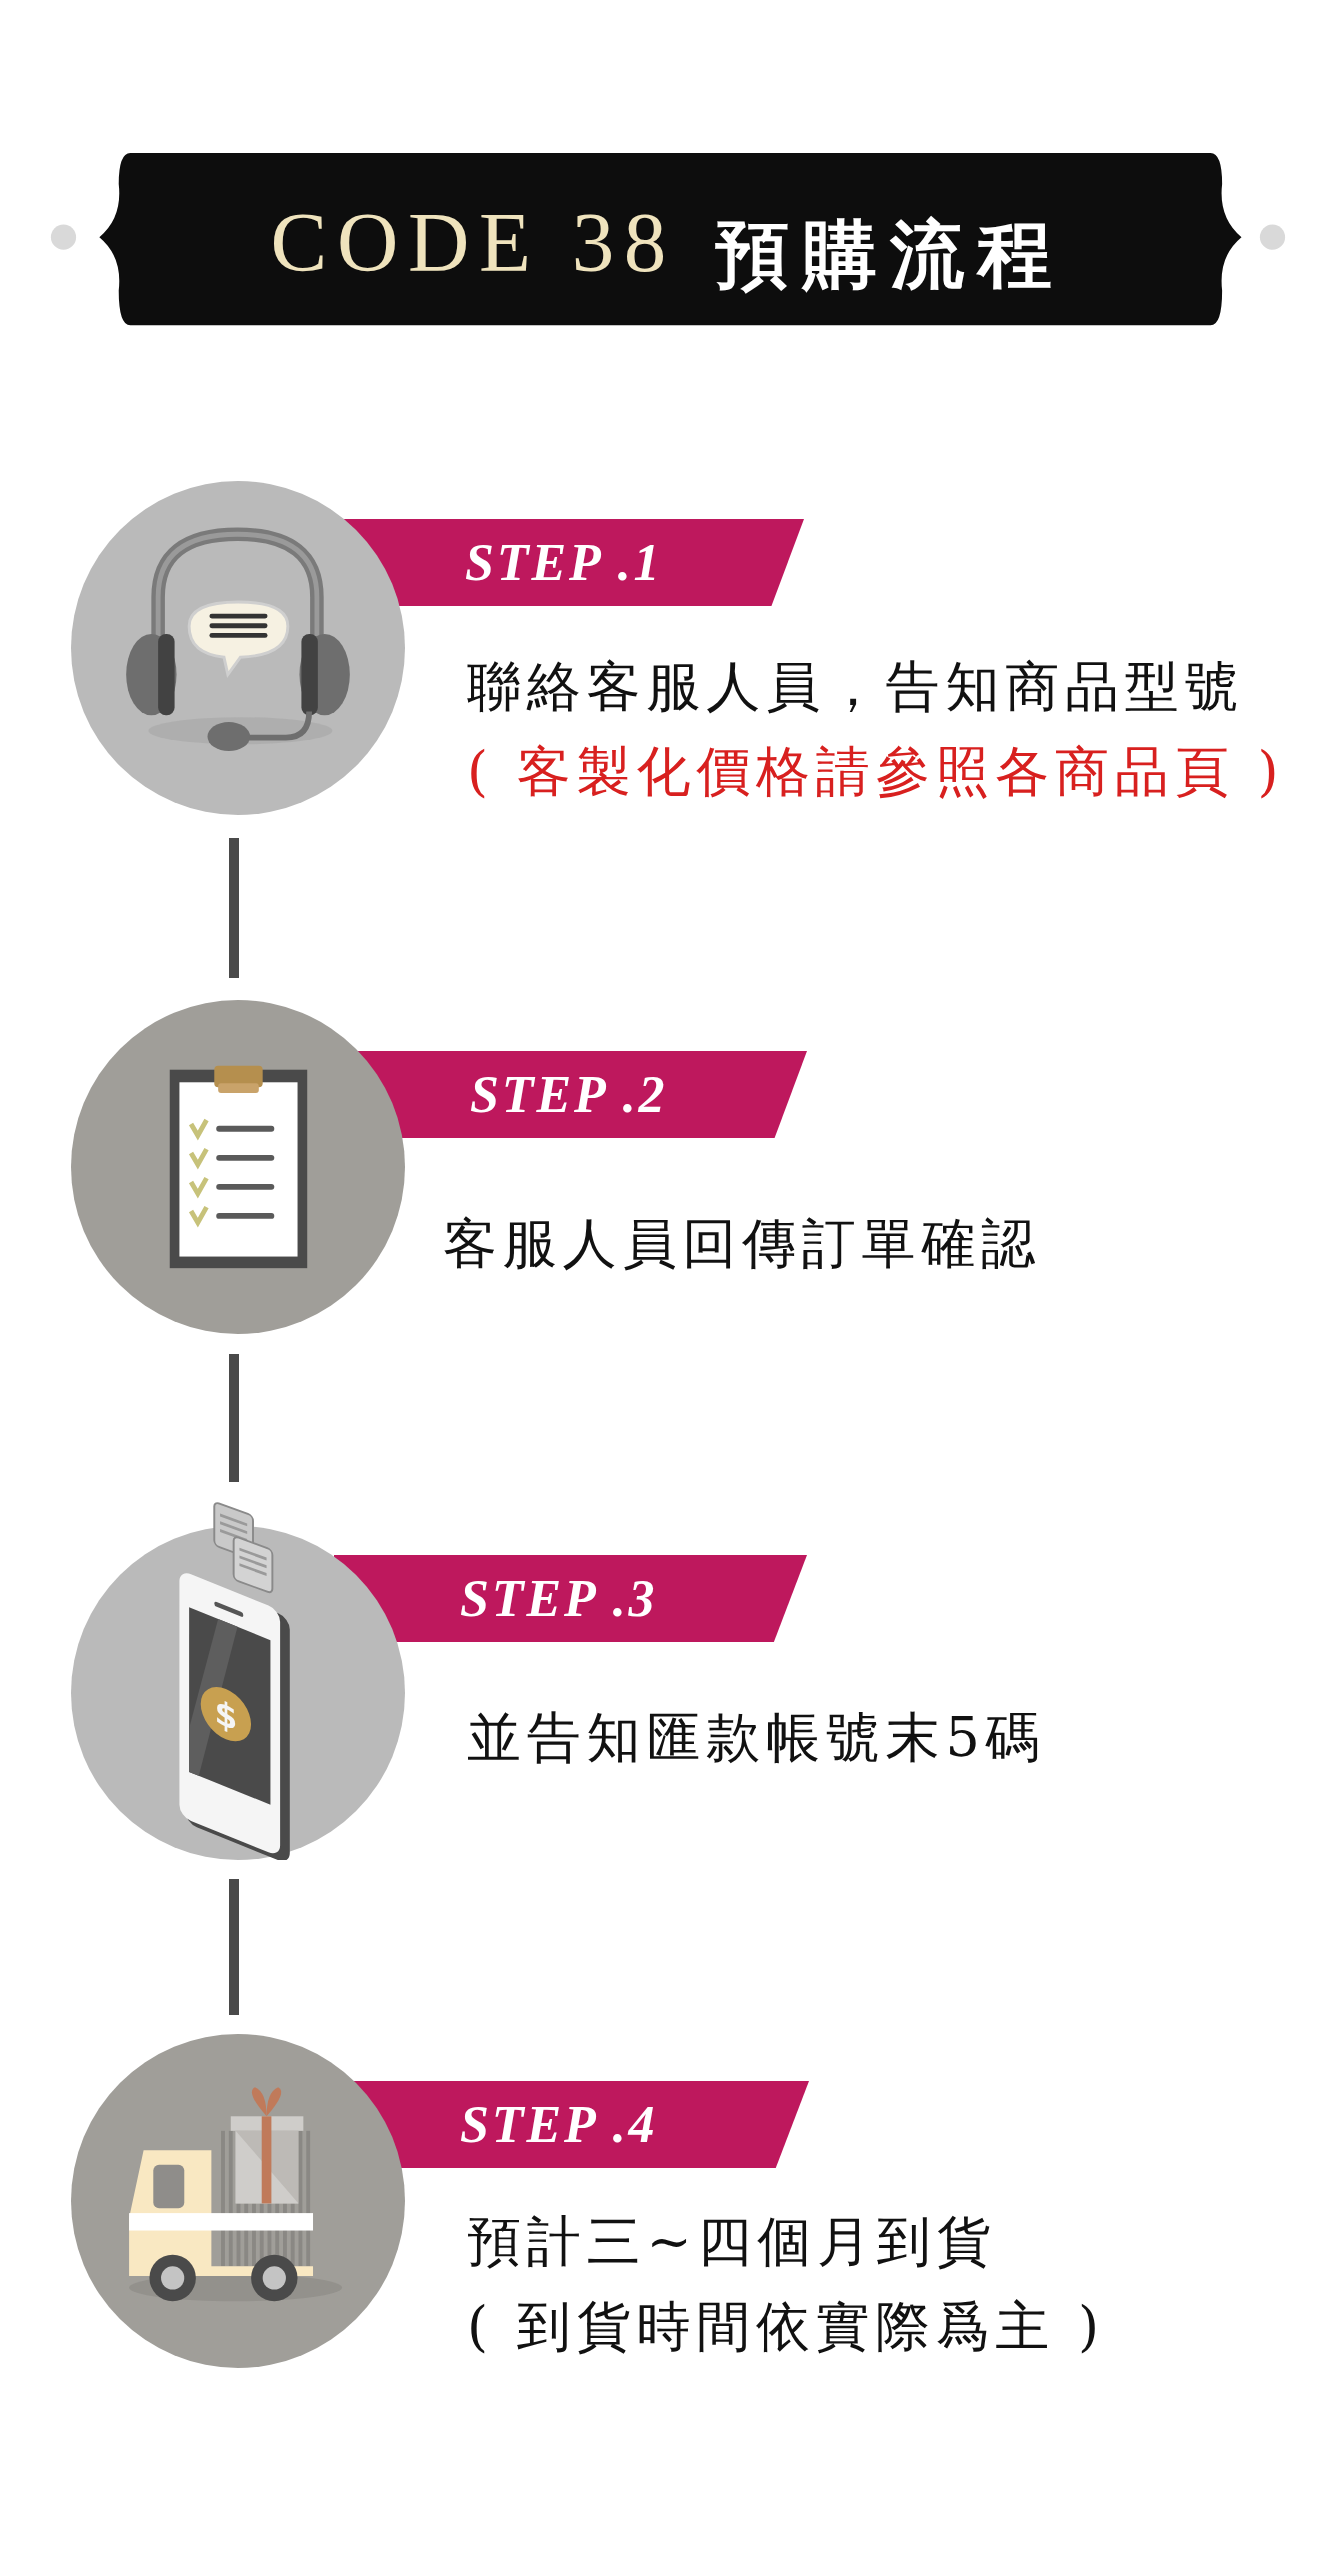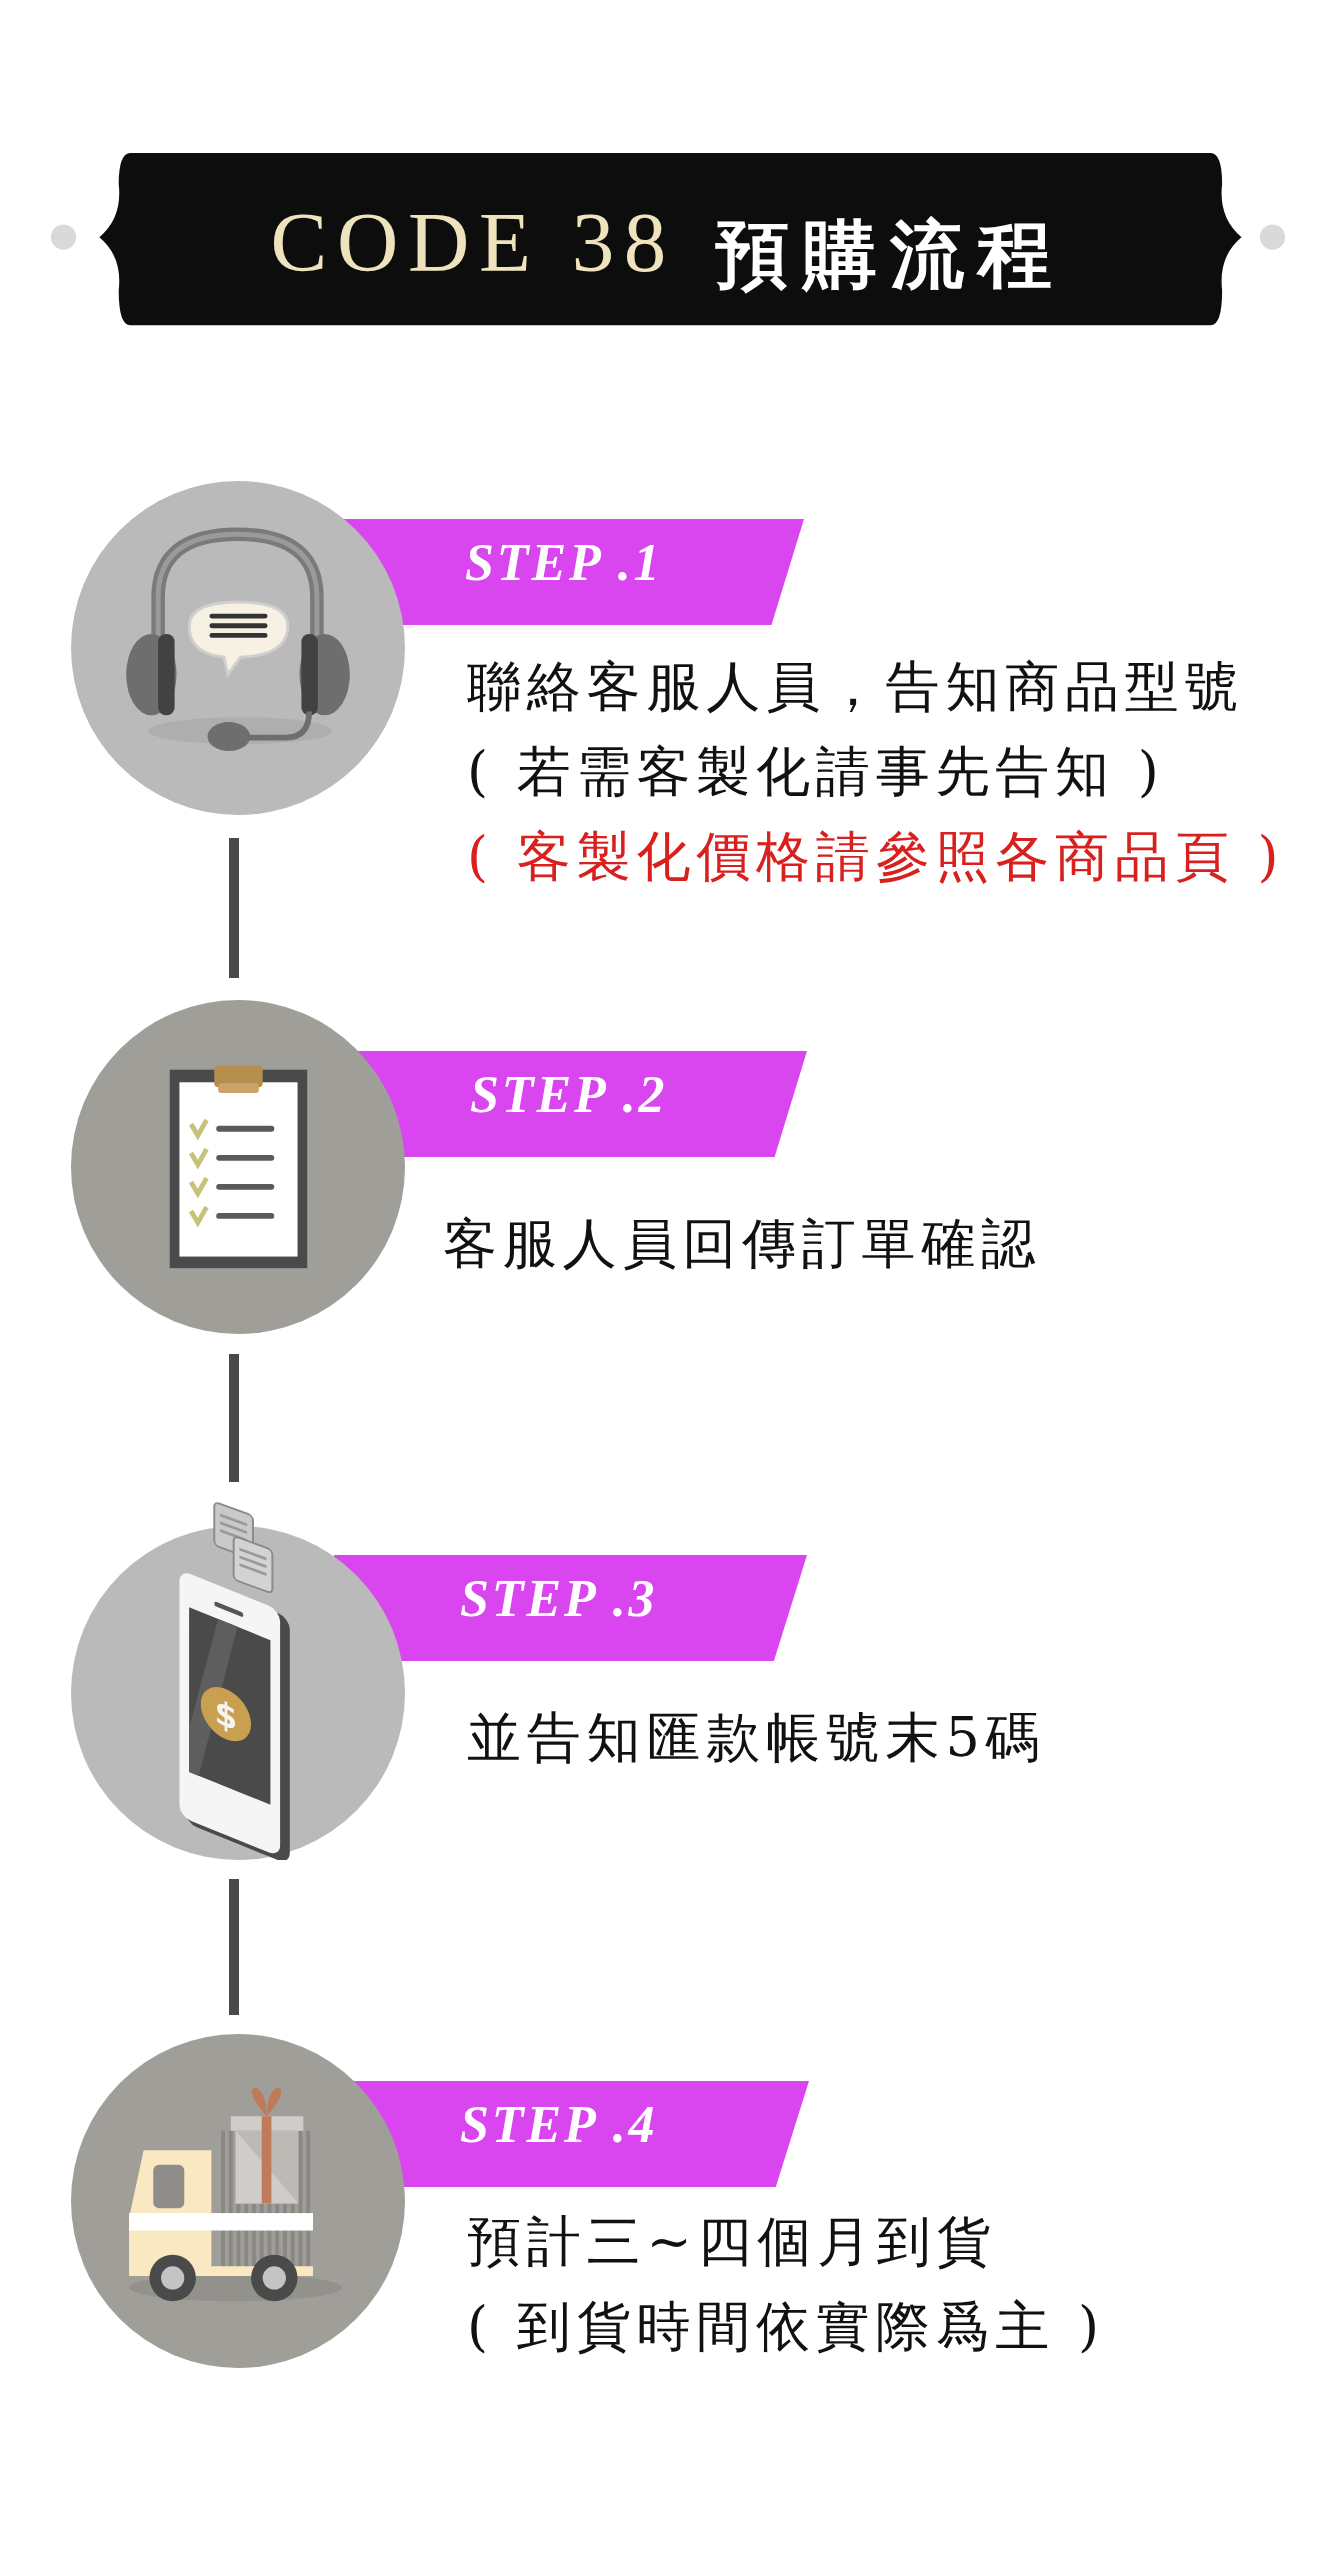--- a/index.html
+++ b/index.html
@@ -16,21 +16,21 @@
     font-size:85px; letter-spacing:9.7px; }
   .title-zh { color:#ffffff; font-family:"DejaVu Serif","Liberation Serif",serif;
     font-size:74px; font-weight:bold; letter-spacing:13.6px;margin-top:28px; }
 
   
   .circle { border-radius:50%; width:334px; height:334px; }
   .c-light { background:#bababa; }
   .c-dark { background:#a09e99; }
   .connector { width:9.7px; background:#4a4a4a; }
 
-  .step-band { height:106px; background:#d946ef;
+  .step-band { height:87px; background:#be185d;
     clip-path: polygon(0 0, 100% 0, 93% 100%, 0 100%); }
   .step-label { position:absolute; left:126px; top:0; height:87px; line-height:87px;
     color:#ffffff; font-family:"Liberation Serif","DejaVu Serif",serif;
     font-style:italic; font-weight:bold; font-size:52px; letter-spacing:2.9px; }
 
   .desc { font-family:"DejaVu Serif","Liberation Serif",serif; font-size:54px;
     line-height:85px; color:#111111; letter-spacing:5.8px; white-space:nowrap; }
   .desc .red { color:#d8201f; }
 </style>
 </head>
@@ -63,21 +63,20 @@
     <path d="M246,238 Q246,265 222,265 L175,265" fill="none" stroke="#6e6e6e" stroke-width="6"></path>
     <ellipse cx="163" cy="264" rx="22" ry="15" fill="#6e6e6e"></ellipse>
     <path d="M122,150 Q122,125 173,125 Q224,125 224,150 Q224,180 175,182 L162,200 L158,182 Q122,178 122,150 Z" fill="#f6f1e2" stroke="#cfcfcf" stroke-width="3"></path>
     <rect x="143" y="137" width="60" height="5" rx="2.5" fill="#333"></rect>
     <rect x="143" y="147" width="60" height="5" rx="2.5" fill="#333"></rect>
     <rect x="143" y="157" width="60" height="5" rx="2.5" fill="#333"></rect>
   </svg>
 </div>
 <div class="abs desc" style="left:467px; top:644px;">
   <div>聯絡客服人員，告知商品型號</div>
-  <div>( 若需客製化請事先告知 )</div>
   <div class="red">( 客製化價格請參照各商品頁 )</div>
 </div>
 <div class="abs connector" style="left:229px; top:838px; height:140px;"></div>
 
 <div class="abs step-band" style="left:344px; top:1051px; width:463px;">
   <span class="step-label">STEP .2</span>
 </div>
 <div class="abs circle c-dark" style="left:71px; top:1000px;">
   <svg width="334" height="334" viewBox="0 0 345 345">
     <rect x="102" y="72" width="142" height="205" fill="#4a4a4a"></rect>

